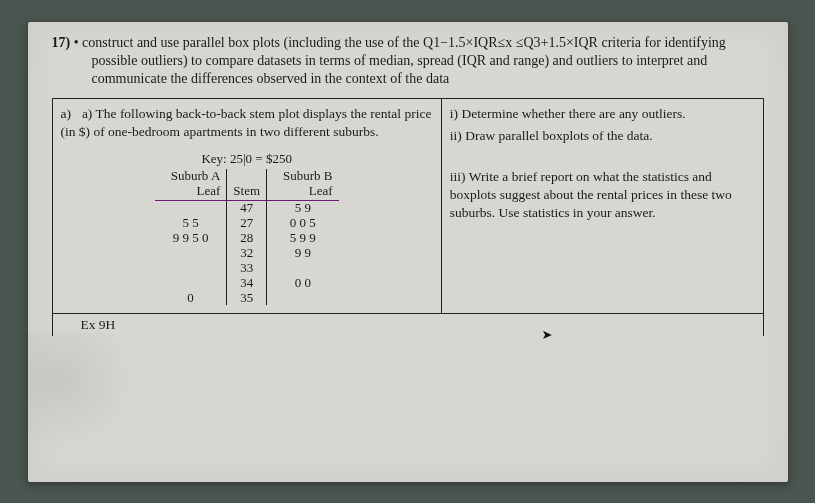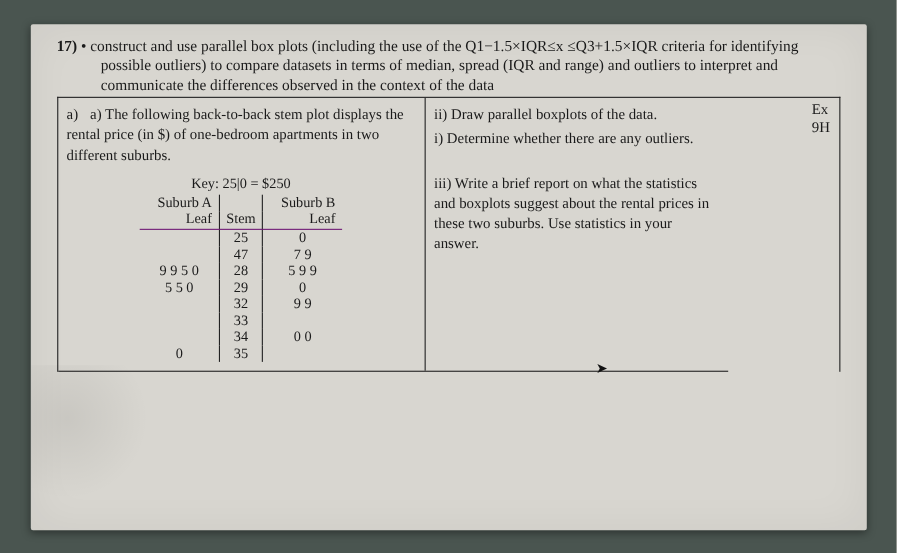--- a/index.html
+++ b/index.html
@@ -20,30 +20,30 @@
       background: #d8d6d0;
       border-radius: 2px;
       box-shadow: 0 2px 8px rgba(0,0,0,0.4), inset 0 0 40px rgba(0,0,0,0.05);
       padding: 12px 24px 0 24px;
       position: relative;
       overflow: hidden;
     }
     .q17 {
       font-size: 14px;
       line-height: 1.3;
+      margin-bottom: 10px;
       padding-left: 40px;
       text-indent: -40px;
     }
     .q17 .num { font-weight: bold; }
     .table-outer {
       border: 1.5px solid #222;
       border-bottom: none;
       display: flex;
-      flex-direction: row;
-      gap: 48px;
+      flex-direction: column;
     }
     .row-top {
       display: flex;
       border-bottom: 1.5px solid #222;
     }
     .cell-left {
       flex: 1.1;
       padding: 6px 8px 8px 8px;
       border-right: 1.5px solid #222;
       font-size: 13.5px;
@@ -139,37 +139,32 @@
             </tr>
             <tr class="hdr-row">
               <th class="col-leafA">Leaf</th>
               <th class="col-stem">Stem</th>
               <th class="col-leafB">Leaf</th>
             </tr>
             </tbody>
               <tbody id="stem-body">
                 <tr>
                   <td class="col-leafA"></td>
-                  <td class="col-stem">25</td>
-                  <td class="col-leafB">0</td>
-                </tr>
-                <tr>
-                  <td class="col-leafA"></td>
                   <td class="col-stem">47</td>
-                  <td class="col-leafB">7 9</td>
+                  <td class="col-leafB">5 9</td>
+                </tr>
+                <tr>
+                  <td class="col-leafA">5 5</td>
+                  <td class="col-stem">27</td>
+                  <td class="col-leafB">0 0 5</td>
                 </tr>
                 <tr>
                   <td class="col-leafA">9 9 5 0</td>
                   <td class="col-stem">28</td>
                   <td class="col-leafB">5 9 9</td>
-                </tr>
-                <tr>
-                  <td class="col-leafA">5 5 0</td>
-                  <td class="col-stem">29</td>
-                  <td class="col-leafB">0</td>
                 </tr>
                 <tr>
                   <td class="col-leafA"></td>
                   <td class="col-stem">32</td>
                   <td class="col-leafB">9 9</td>
                 </tr>
                 <tr>
                   <td class="col-leafA"></td>
                   <td class="col-stem">33</td>
                   <td class="col-leafB"></td>
@@ -183,22 +178,22 @@
                   <td class="col-leafA">0</td>
                   <td class="col-stem">35</td>
                   <td class="col-leafB"></td>
                 </tr>
               </tbody>
           </table>
         </div>
       </div>
 
       <div class="cell-right">
+        <span class="sub-item">i) Determine whether there are any outliers.</span>
         <span class="sub-item">ii) Draw parallel boxplots of the data.</span>
-        <span class="sub-item">i) Determine whether there are any outliers.</span>
         <br>
         <span class="sub-item">iii) Write a brief report on what the statistics and boxplots suggest about the rental prices in these two suburbs. Use statistics in your answer.</span>
       </div>
     </div>
     <div class="row-bottom">
       <span>Ex 9H</span>
     </div>
   </div>
 
   <div class="cursor">➤</div>

